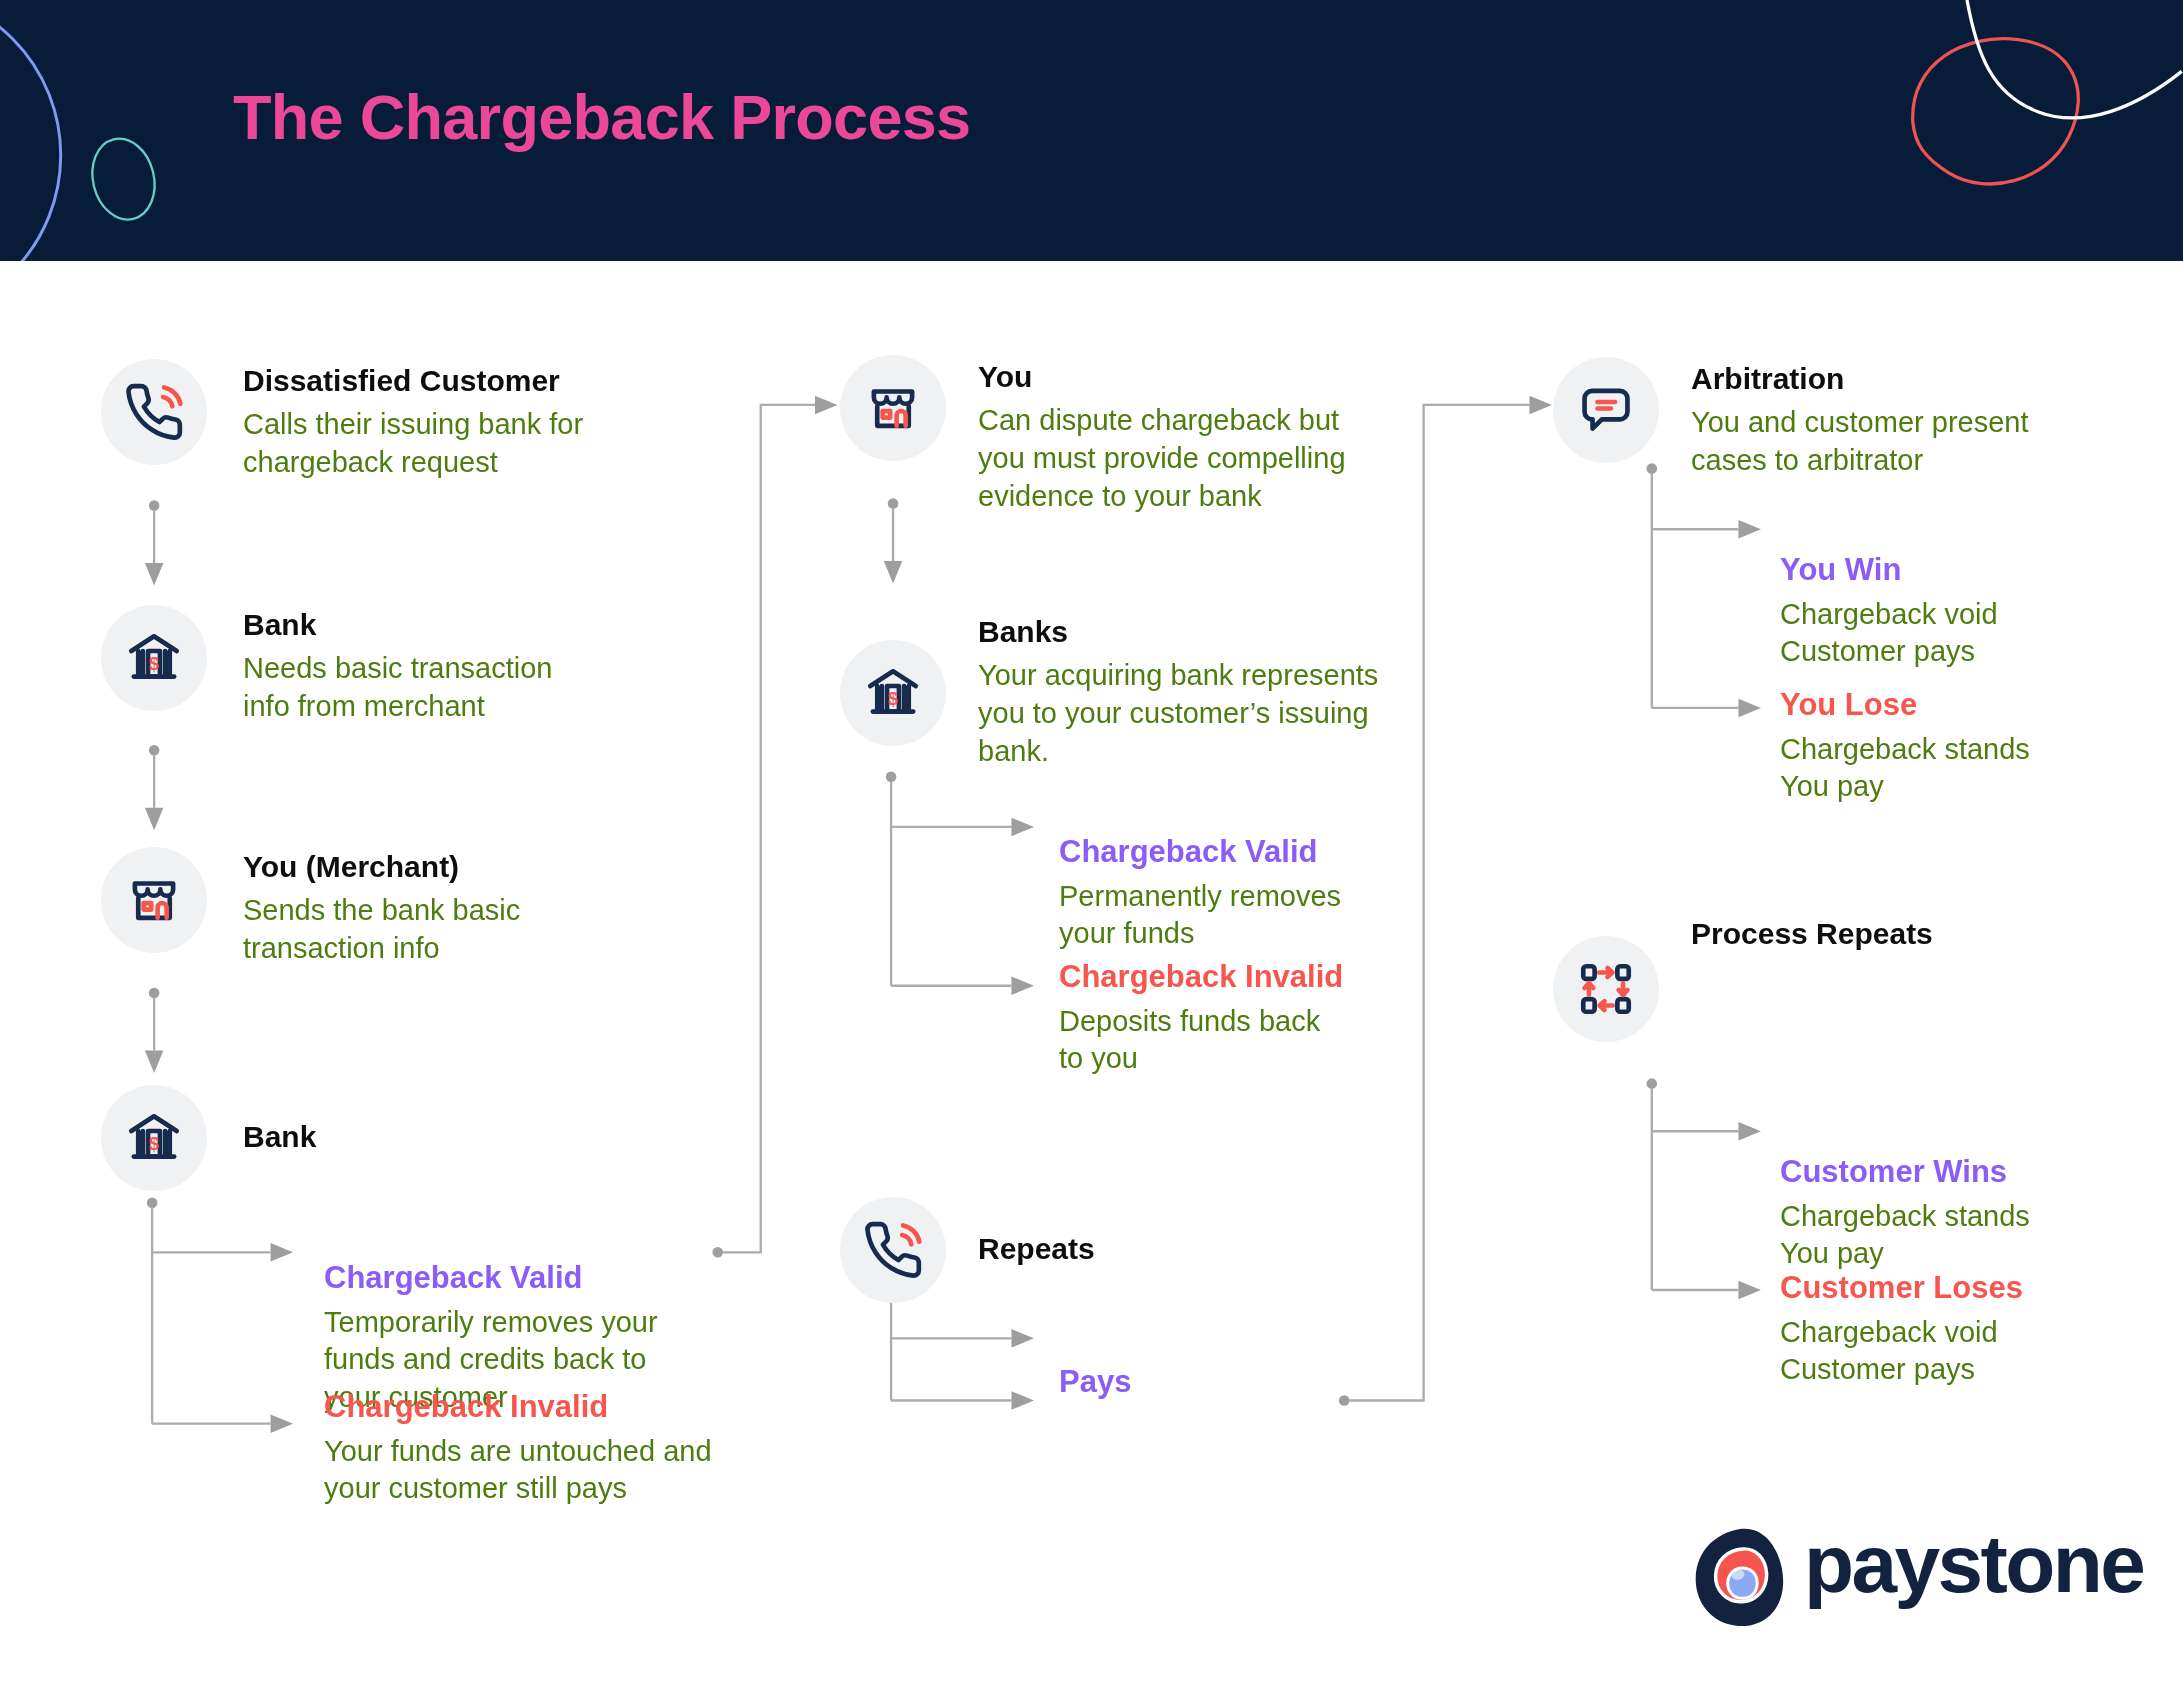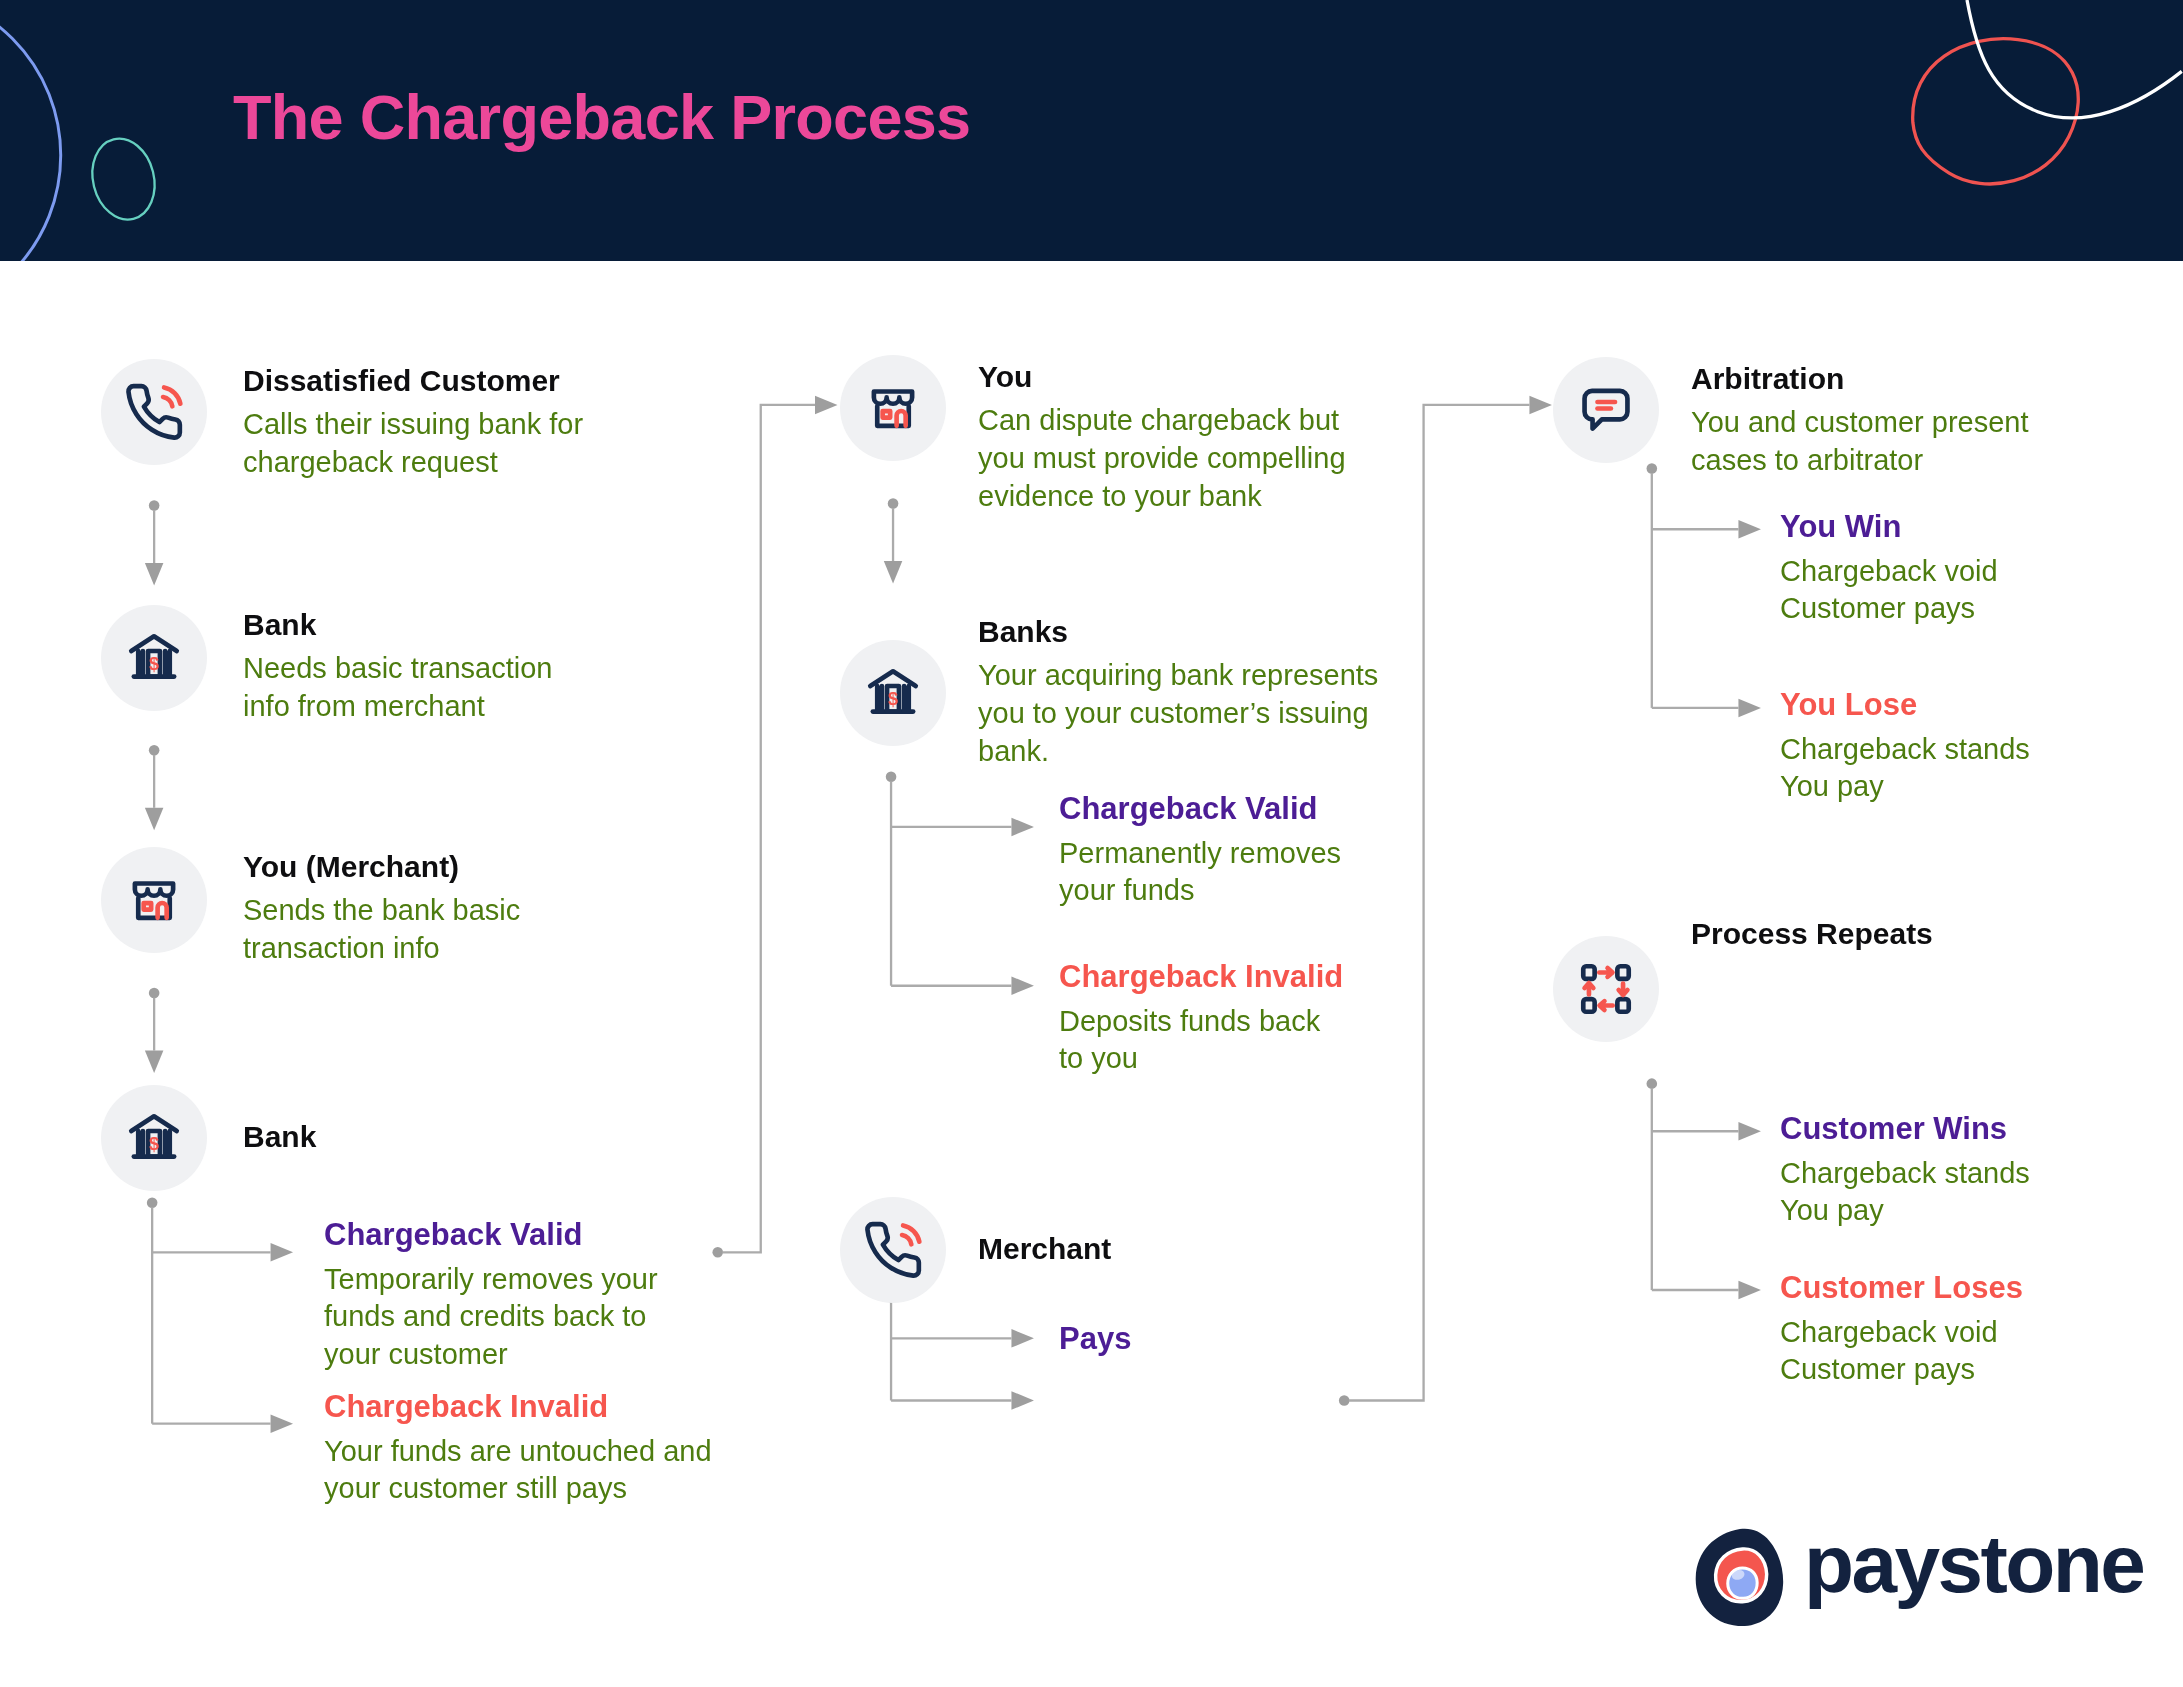--- a/index.html
+++ b/index.html
@@ -14,21 +14,21 @@
   .icon-circle{position:absolute;width:106px;height:106px;border-radius:50%;background:#f0f1f3;
                display:flex;align-items:center;justify-content:center;}
   .icon-circle svg{width:62px;height:62px;display:block;}
   .stroke-navy{fill:none;stroke:#162b4d;stroke-width:1.8;stroke-linecap:round;stroke-linejoin:round;}
   .stroke-red{fill:none;stroke:#f6564e;stroke-width:1.8;stroke-linecap:round;stroke-linejoin:round;}
   
   .tblock{position:absolute;}
   .t-title{margin:0 0 6.6px 0;font:700 30px/1.22 "Liberation Sans",sans-serif;color:#0e0e10;}
   .t-body{margin:0;font:400 29px/1.3 "Liberation Sans",sans-serif;color:#4d7c0f;white-space:pre-line;}
   .o-title{margin:0 0 6.6px 0;font:700 31px/1.26 "Liberation Sans",sans-serif;white-space:pre-line;}
-  .pos{color:#4c1d95;}
+  .pos{color:#8b5cf6;margin-top:43px;}
   .neg{color:#f6564e;}
   
   .wires{position:absolute;left:0;top:0;pointer-events:none;}
   .wire{fill:none;stroke:#ababab;stroke-width:3.5;}
   .whead{fill:#9e9e9e;stroke:none;}
   .wdot{fill:#9e9e9e;stroke:none;}
   
   .logo{position:absolute;left:1694px;top:1527px;display:flex;gap:20px;}
   .logo svg{width:90px;height:101px;display:block;}
   .wordmark{font:700 82px/1 "Liberation Sans",sans-serif;color:#13223f;letter-spacing:-2.6px;
@@ -241,21 +241,21 @@
   </div>
 
   <div class="icon-circle" style="left:840px;top:1197px">
     <svg viewBox="0 0 24 24">
       <path class="stroke-navy" d="M22 16.92v3a2 2 0 0 1-2.18 2 19.79 19.79 0 0 1-8.63-3.07 19.5 19.5 0 0 1-6-6 19.79 19.79 0 0 1-3.07-8.67A2 2 0 0 1 4.11 2h3a2 2 0 0 1 2 1.72 12.84 12.84 0 0 0 .7 2.81 2 2 0 0 1-.45 2.11L8.09 9.91a16 16 0 0 0 6 6l1.27-1.27a2 2 0 0 1 2.11-.45 12.84 12.84 0 0 0 2.81.7A2 2 0 0 1 22 16.92z"></path>
       <path class="stroke-red" d="M15.5 6.2a4.5 4.5 0 0 1 3.6 3.6"></path>
       <path class="stroke-red" d="M15.9 2.5a8.2 8.2 0 0 1 6.3 6.3"></path>
     </svg>
   </div>
   <div class="tblock" style="left:978px;top:1231px;width:278px">
-    <p class="t-title">Merchant</p>
+    <p class="t-title">Repeats</p>
   </div>
 
   <div class="tblock" style="left:1059px;top:1319px;width:265px">
     <p class="o-title pos">Pays</p>
   </div>
 
   <div class="icon-circle" style="left:1553px;top:357px">
     <svg viewBox="0 0 24 24">
       <path class="stroke-navy" d="M6.6 4.6h10.8a2.9 2.9 0 0 1 2.9 2.9v5.2a2.9 2.9 0 0 1-2.9 2.9h-7l-3.6 3.6v-3.6h-.2a2.9 2.9 0 0 1-2.9-2.9V7.5a2.9 2.9 0 0 1 2.9-2.9z"></path>
       <path class="stroke-red" d="M8.7 8.9h6.8"></path>

